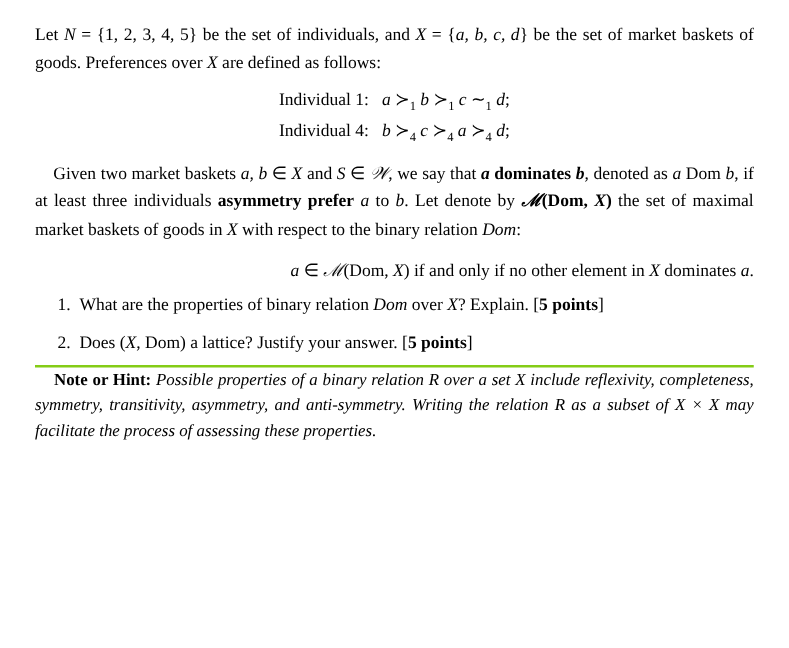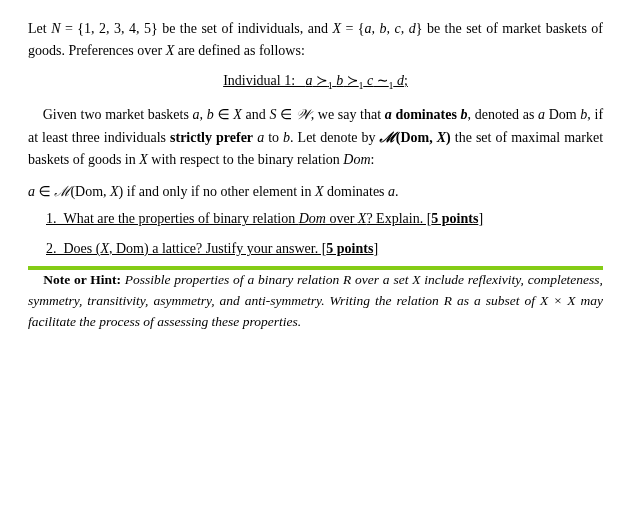--- a/index.html
+++ b/index.html
@@ -15,47 +15,45 @@
 
     .main-text {
       line-height: 1.55;
       text-align: justify;
     }
 
     .center-block {
       text-align: center;
       margin: 8px 0 8px 0;
       line-height: 1.7;
-      text-decoration: underline;
     }
 
     .given-block {
       margin: 10px 0 10px 0;
       line-height: 1.6;
       text-align: justify;
     }
 
     .dom-line {
-      text-align: left;
+      text-align: right;
       margin: 6px 0 8px 0;
       font-size: 14px;
     }
 
     .questions {
       margin: 8px 0 0 0;
-      text-decoration: underline;
     }
 
     .question-item {
       margin: 8px 0 6px 18px;
       line-height: 1.55;
     }
 
     .note-block {
-      border-top: 4px solid #84cc16;
+      border-top: 2px solid #84cc16;
       margin-top: 2px;
       padding-top: 0;
       font-style: italic;
       font-size: 13.5px;
       line-height: 1.55;
       text-align: justify;
     }
 
     .note-block b {
       font-style: normal;
@@ -72,25 +70,28 @@
 <div class="main-text">
   <span>
     Let <span class="math-it">N</span> = {1, 2, 3, 4, 5} be the set of individuals, and <span class="math-it">X</span> = {<span class="math-it">a, b, c, d</span>} be the set of market baskets of goods. Preferences over <span class="math-it">X</span> are defined as follows:
   </span>
 </div>
 
 <div class="center-block">
   <div>
     <span>Individual 1:&nbsp;&nbsp; <span class="math-it">a</span> ≻<sub>1</sub> <span class="math-it">b</span> ≻<sub>1</sub> <span class="math-it">c</span> ∼<sub>1</sub> <span class="math-it">d</span>;</span>
   </div>
+  <div>
+    <span>Individual 4:&nbsp;&nbsp; <span class="math-it">b</span> ≻<sub>4</sub> <span class="math-it">c</span> ≻<sub>4</sub> <span class="math-it">a</span> ≻<sub>4</sub> <span class="math-it">d</span>;</span>
+  </div>
 </div>
 
 <div class="given-block">
   &nbsp;&nbsp;&nbsp;&nbsp;Given two market baskets <span class="math-it">a, b</span> ∈ <span class="math-it">X</span> and <span class="math-it">S</span> ∈ <span class="math-it">𝒲</span>, we say that <span class="math-it"><b>a</b></span> <b>dominates</b> <span class="math-it"><b>b</b></span>, denoted as
-  <span class="math-it">a</span> Dom <span class="math-it">b</span>, if at least three individuals <b>strictly prefer</b> <span class="math-it">a</span> to <span class="math-it">b</span>. Let denote by <b><span class="math-it">ℳ</span>(Dom,</b> <span class="math-it"><b>X</b></span><b>)</b> the set
+  <span class="math-it">a</span> Dom <span class="math-it">b</span>, if at least three individuals <b>asymmetry prefer</b> <span class="math-it">a</span> to <span class="math-it">b</span>. Let denote by <b><span class="math-it">ℳ</span>(Dom,</b> <span class="math-it"><b>X</b></span><b>)</b> the set
   of maximal market baskets of goods in <span class="math-it">X</span> with respect to the binary relation <span class="math-it">Dom</span>:
 </div>
 
 <div class="dom-line">
   <span class="math-it">a</span> ∈ <span class="math-it">ℳ</span>(Dom, <span class="math-it">X</span>) if and only if no other element in <span class="math-it">X</span> dominates <span class="math-it">a</span>.
 </div>
 
 <div class="questions">
   <div class="question-item">
     1. &nbsp;What are the properties of binary relation <span class="math-it">Dom</span> over <span class="math-it">X</span>? Explain. [<b>5 points</b>]

